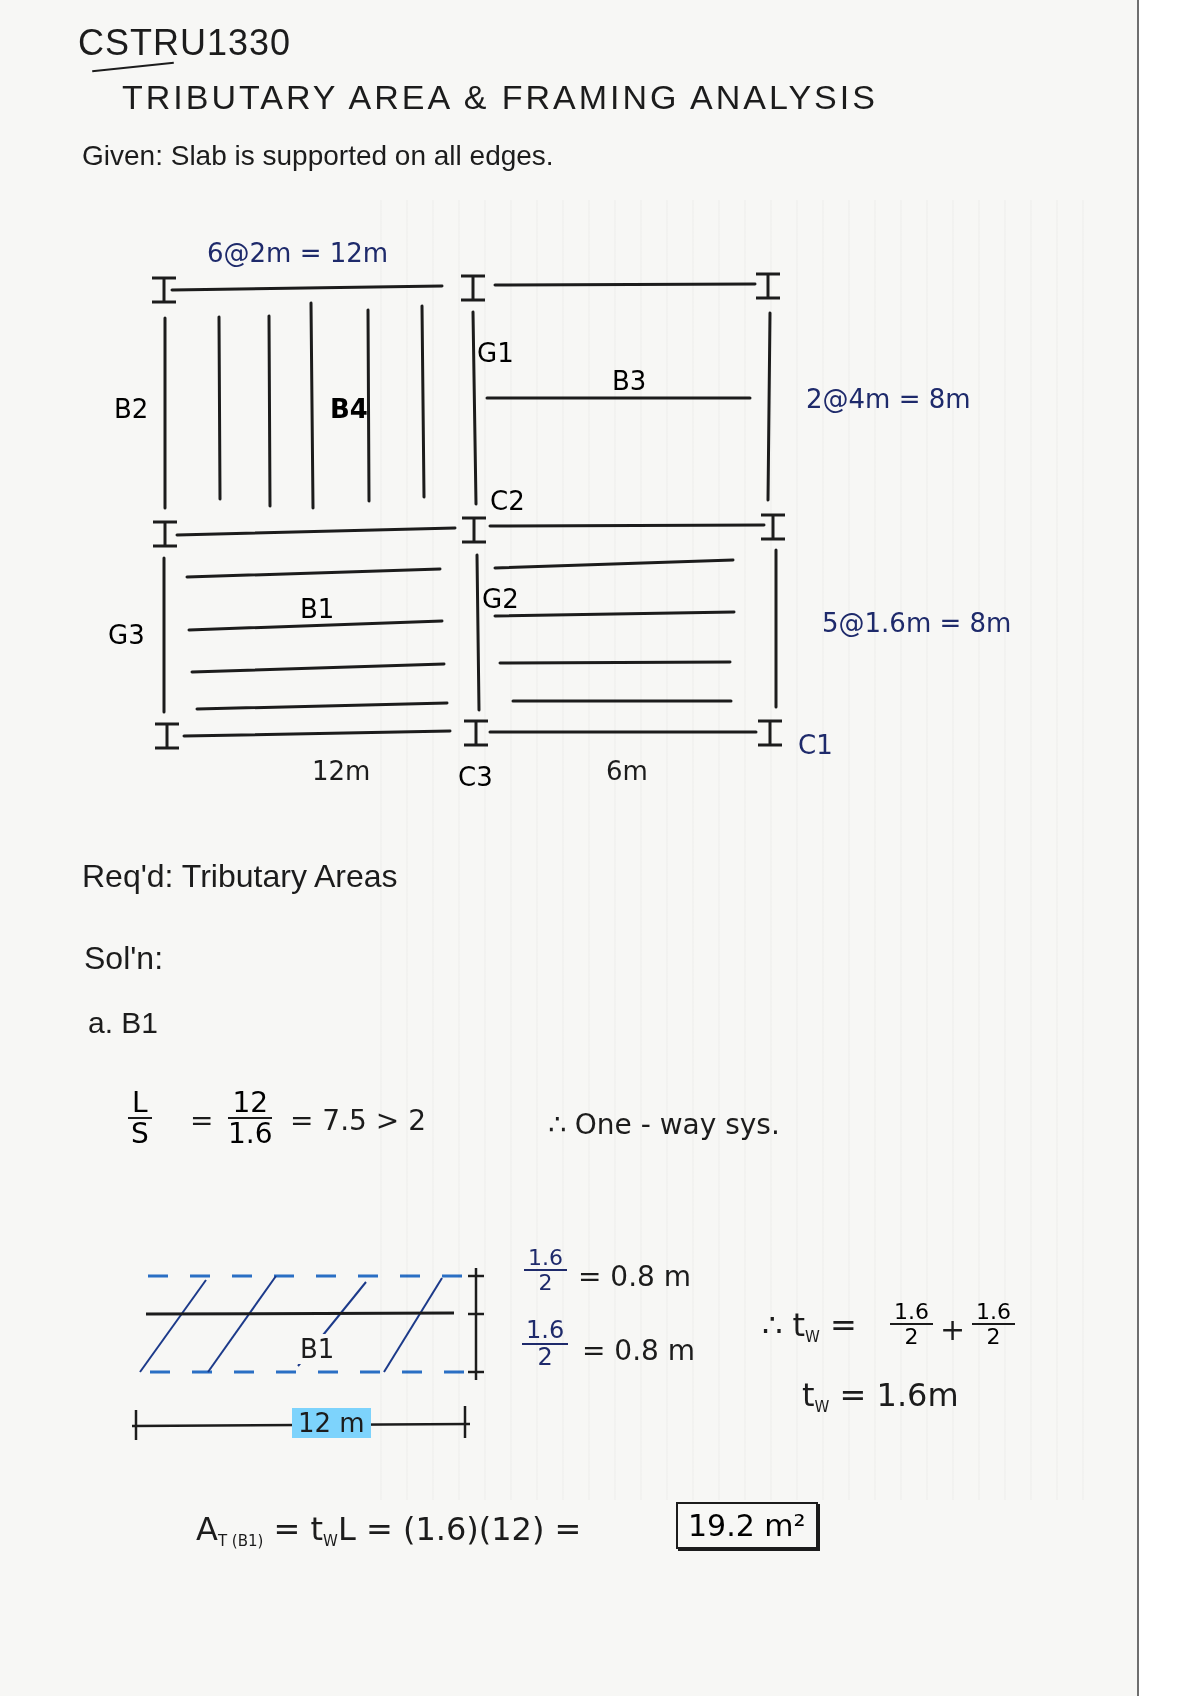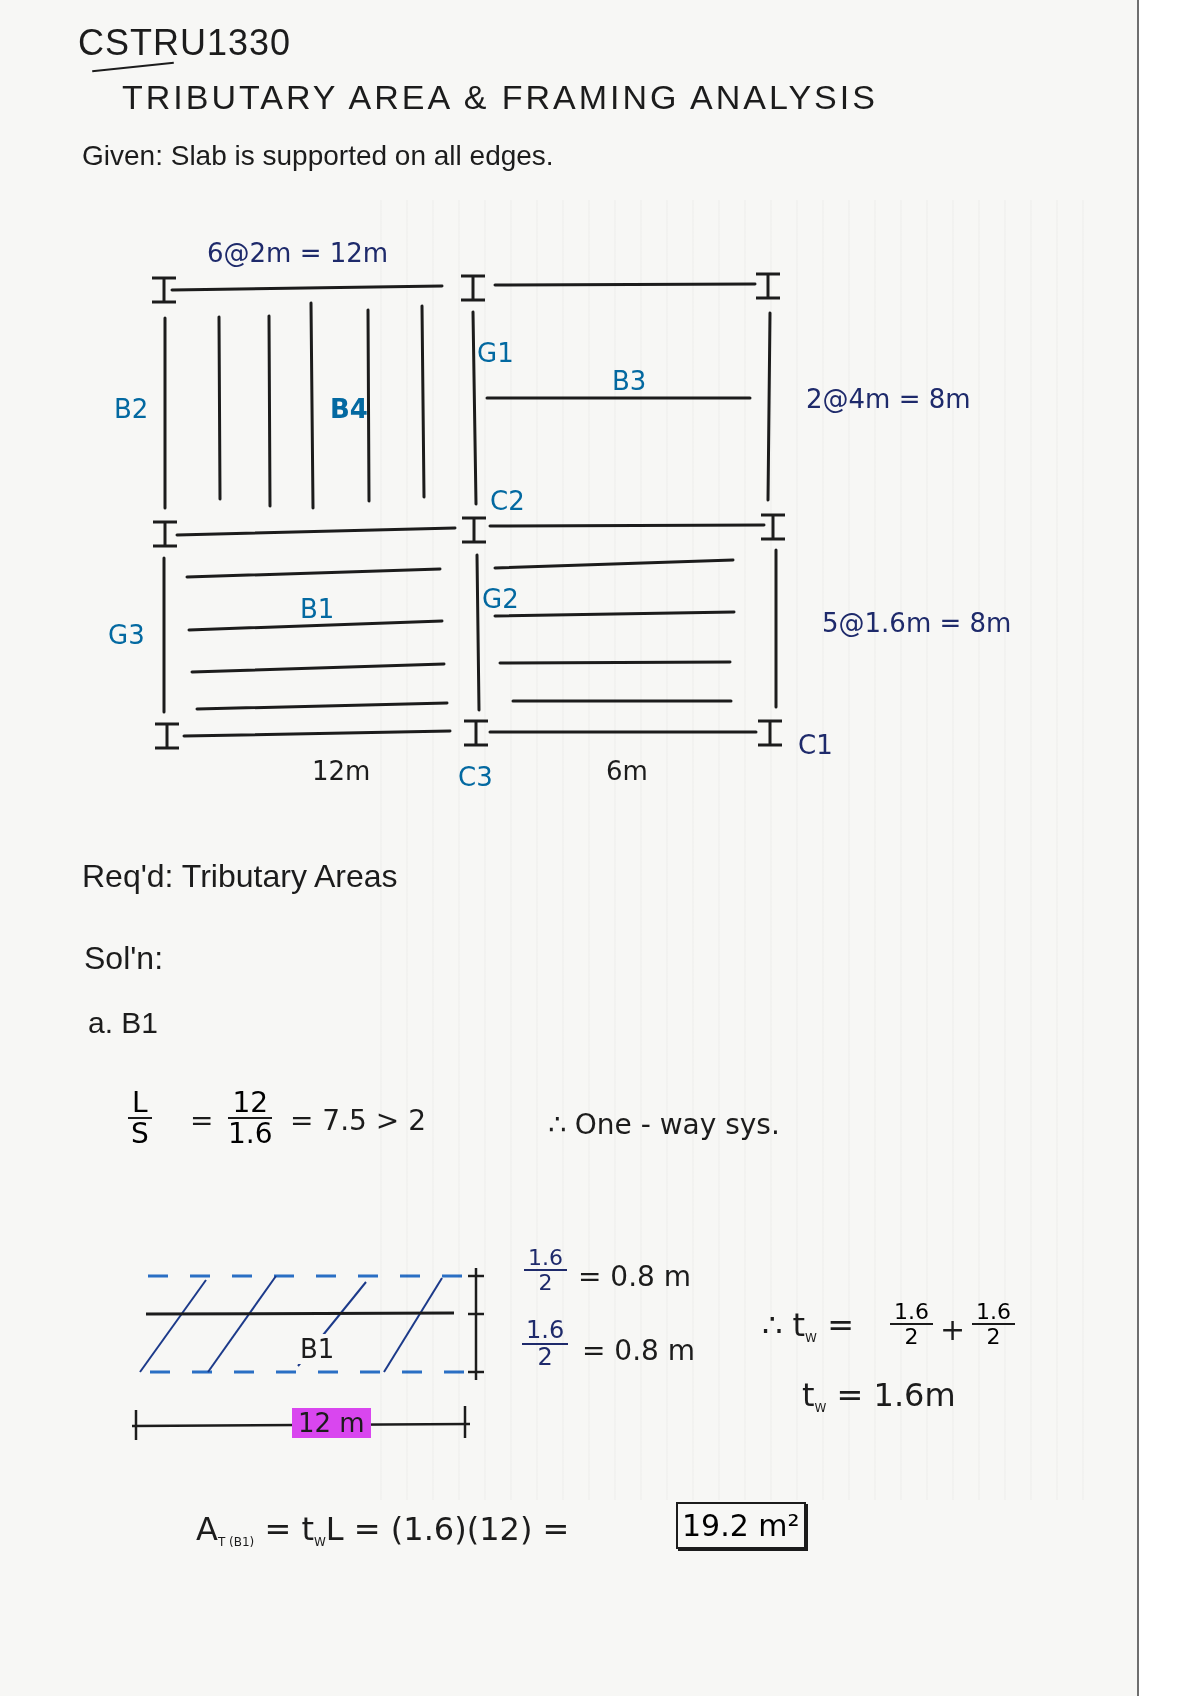--- a/index.html
+++ b/index.html
@@ -12,37 +12,37 @@
     position: absolute; left: 0; top: 0; width: 1137px; height: 1696px;
     background: #f7f7f5;
     border-right: 2px solid #6f6f6f;
   }
   .paper::after {
     content: ""; position: absolute; left: 380px; top: 200px; width: 720px; height: 1300px;
     background: repeating-linear-gradient(90deg, rgba(0,0,0,0.018) 0 2px, transparent 2px 26px);
     pointer-events: none;
   }
   .hw { position: absolute; color: #1c1c1c; white-space: nowrap; font-family: Liberation Sans, sans-serif; }
-  .blue { color: #0369a1; }
+  .blue { color: #000000; }
   .navy { color: #1e2a6b; }
   .course { left: 78px; top: 22px; font-size: 36px; letter-spacing: 1px; }
   .course-underline { position: absolute; left: 92px; top: 66px; width: 82px; height: 2px; background: #1c1c1c; transform: rotate(-6deg); }
   .title { left: 122px; top: 78px; font-size: 34px; letter-spacing: 3px; text-align: right; }
   .given { left: 82px; top: 140px; font-size: 28px; }
   svg.diagram { position: absolute; left: 0; top: 0; }
   .lbl { position: absolute; white-space: nowrap; font-size: 26px; }
   .reqd { left: 82px; top: 858px; font-size: 32px; }
   .soln { left: 84px; top: 940px; font-size: 32px; }
   .parta { left: 88px; top: 1006px; font-size: 30px; }
   .frac { position: absolute; display: inline-flex; flex-direction: column; align-items: center; font-size: 28px; line-height: 1.05; }
   .frac .num { border-bottom: 2px solid #1c1c1c; padding: 0 4px; }
   .eq-text { position: absolute; font-size: 28px; white-space: nowrap; color: #1c1c1c; }
   .tw { font-size: 32px; }
-  .sub { font-size: 12px; vertical-align: -6px; }
-  .boxed { position: absolute; border: 2px solid #1c1c1c; padding: 4px 4px; font-size: 30px; box-shadow: 2px 2px 0 #1c1c1c; }
+  .sub { font-size: 15px; vertical-align: -6px; }
+  .boxed { position: absolute; border: 2px solid #1c1c1c; padding: 4px 10px; font-size: 30px; box-shadow: 2px 2px 0 #1c1c1c; }
 </style>
 </head>
 <body>
 
 <div class="paper">
 
   <div class="hw course">CSTRU1330</div>
   <div class="course-underline"></div>
   <div class="hw title">TRIBUTARY AREA &amp; FRAMING ANALYSIS</div>
   <div class="hw given">Given: Slab is supported on all edges.</div>
@@ -184,21 +184,21 @@
       <line x1="476" y1="38" x2="476" y2="150"></line>
       <line x1="468" y1="46" x2="484" y2="46"></line>
       <line x1="468" y1="84" x2="484" y2="84"></line>
       <line x1="468" y1="142" x2="484" y2="142"></line>
       <line x1="132" y1="196" x2="470" y2="194"></line>
       <line x1="136" y1="180" x2="136" y2="210"></line>
       <line x1="465" y1="176" x2="465" y2="208"></line>
     </g>
   </svg>
   <div class="lbl" style="left:296px; top:1334px; color:#1c1c1c; background:#f7f7f5; padding:0 4px;">B1</div>
-  <div class="lbl" style="left:292px; top:1408px; color:#1c1c1c; background:#d946ef; padding:0 6px;">12 m</div>
+  <div class="lbl" style="left:292px; top:1408px; color:#1c1c1c; background:#7dd3fc; padding:0 6px;">12 m</div>
 
   <div class="frac navy" style="left:524px; top:1246px; font-size:22px;">
     <span class="num" style="border-color:#1e2a6b;">1.6</span>
     <span>2</span>
   </div>
   <div class="eq-text navy" style="left:578px; top:1260px;">= 0.8 m</div>
   <div class="frac navy" style="left:522px; top:1318px; font-size:24px;">
     <span class="num" style="border-color:#1e2a6b;">1.6</span>
     <span>2</span>
   </div>

